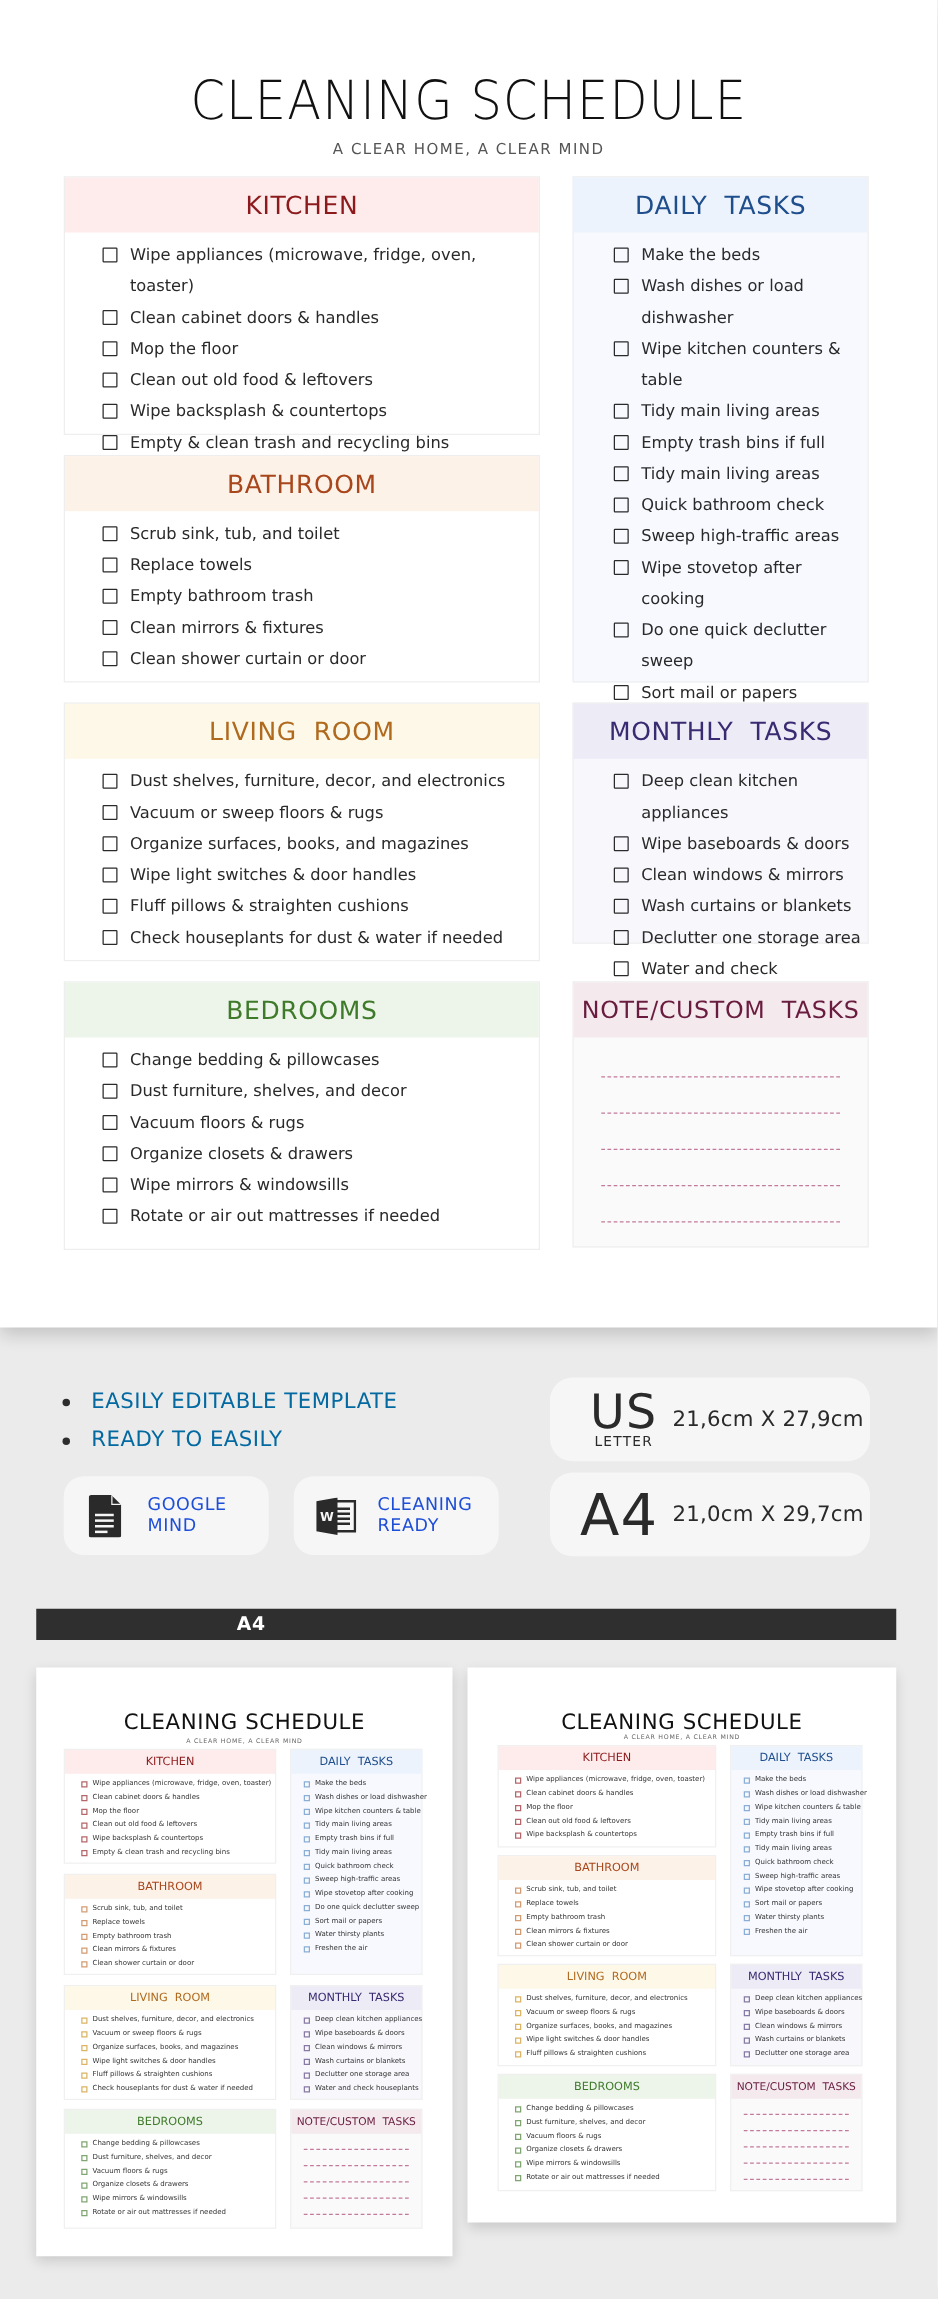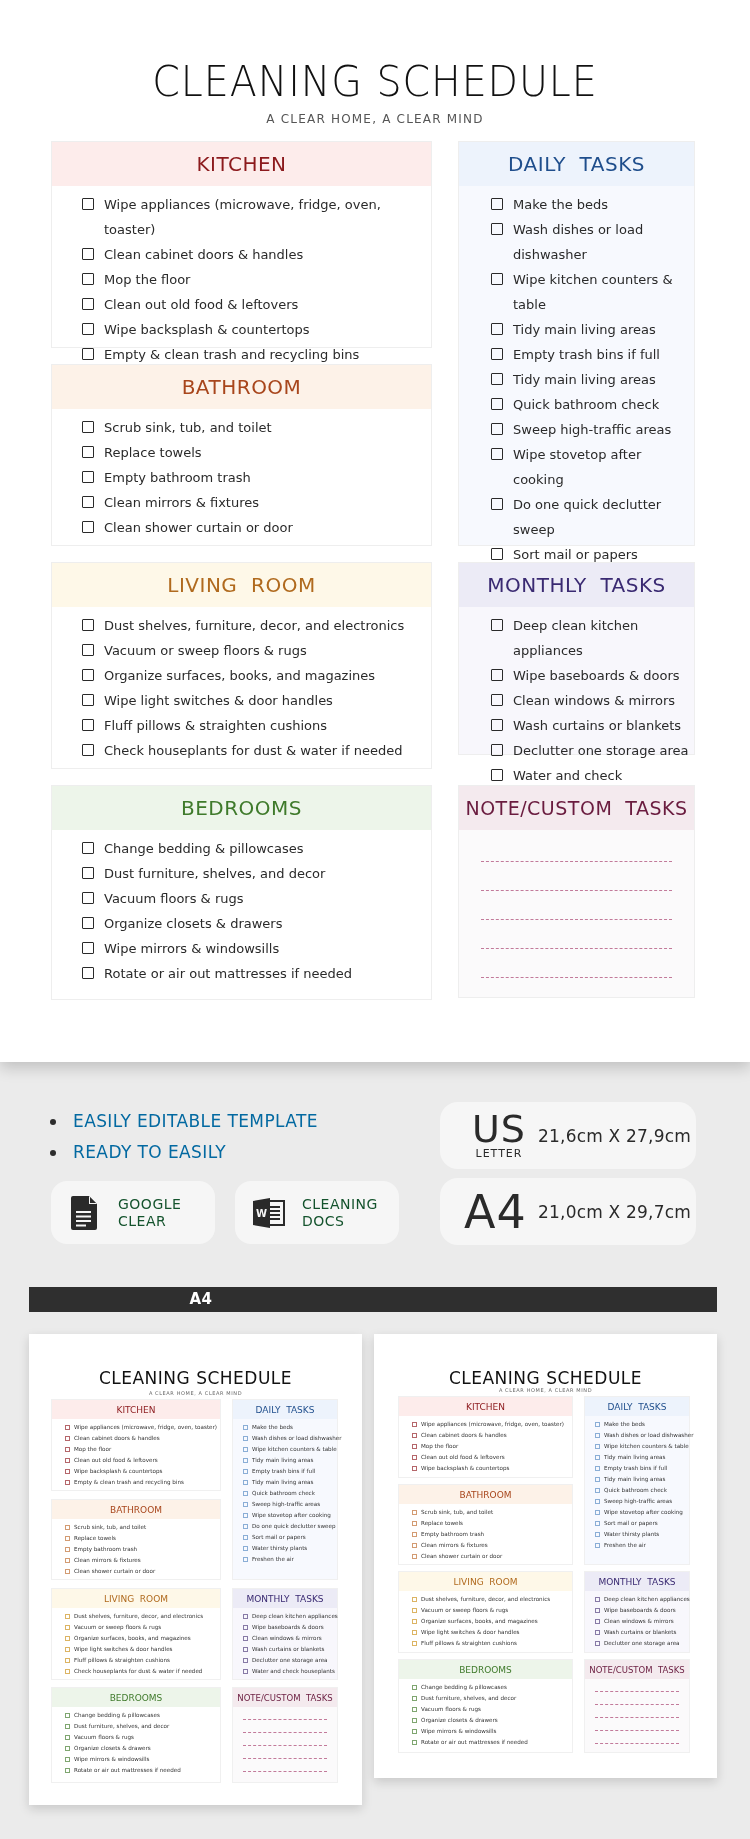--- a/index.html
+++ b/index.html
@@ -80,21 +80,21 @@
     display: flex; align-items: center;
   }
   .bullets li .dot {
     width: 6px; height: 6px; border-radius: 50%; background: #2d2d2d; margin-right: 17px;
   }
   .app-btn {
     position: absolute; top: 1181px; width: 164px; height: 63px;
     background: #f6f6f6; border-radius: 16px; display: flex; align-items: center;
   }
   .app-btn .ico { width: 26px; height: 34px; margin-left: 20px; margin-right: 21px; position: relative; }
-  .app-btn .lbl { font-size: 14px; line-height: 17px; letter-spacing: 0.5px; color: #14532d; }
+  .app-btn .lbl { font-size: 14px; line-height: 17px; letter-spacing: 0.5px; color: #1d4ed8; }
   .size-card {
     position: absolute; left: 440px; width: 256px; height: 67px; background: #f6f6f6;
     border-radius: 18px; display: flex; align-items: center;
   }
   .size-card .big { font-size: 38px; color: #2a2a2a; letter-spacing: 1px; line-height: 36px; }
   .size-card .small { font-size: 11px; letter-spacing: 1px; color: #2a2a2a; text-align: center; }
   .size-card .dims { font-size: 17px; color: #2a2a2a; letter-spacing: 0.2px; }
 
   .band {
     position: absolute; left: 29px; top: 1287px; width: 688px; height: 25px; background: #2f2f2f;
@@ -362,39 +362,39 @@
       <path d="M18 0 V8 H26 Z" fill="#f6f6f6"></path>
       <path d="M19 1 V7 H25 Z" fill="#2a2a2a"></path>
       <rect x="5" y="15" width="15" height="2" fill="#f6f6f6"></rect>
       <rect x="5" y="19.5" width="15" height="2" fill="#f6f6f6"></rect>
       <rect x="5" y="24" width="15" height="2" fill="#f6f6f6"></rect>
       <rect x="5" y="28.5" width="10" height="2" fill="#f6f6f6"></rect>
     </svg>
   </div>
   <div class="lbl">
     <div>GOOGLE</div>
-    <div>CLEAR</div>
+    <div>MIND</div>
   </div>
 </div>
 
 <div class="app-btn" style="left:235px">
   <div class="ico" style="width:32px;height:30px;margin-left:18px;margin-right:17px">
     <svg width="32" height="30" viewBox="0 0 32 30">
       <rect x="12" y="3" width="19" height="24" fill="none" stroke="#2a2a2a" stroke-width="2"></rect>
       <rect x="16" y="8" width="11" height="2" fill="#2a2a2a"></rect>
       <rect x="16" y="12" width="11" height="2" fill="#2a2a2a"></rect>
       <rect x="16" y="16" width="11" height="2" fill="#2a2a2a"></rect>
       <rect x="16" y="20" width="11" height="2" fill="#2a2a2a"></rect>
       <path d="M0 3 L17 0 V30 L0 27 Z" fill="#2a2a2a"></path>
       <text x="8.5" y="19" font-size="10" font-weight="bold" fill="#f6f6f6" text-anchor="middle" font-family="DejaVu Sans, sans-serif">W</text>
     </svg>
   </div>
   <div class="lbl">
     <div>CLEANING</div>
-    <div>DOCS</div>
+    <div>READY</div>
   </div>
 </div>
 
 <div class="size-card" style="top:1102px">
   <div style="width:70px;margin-left:24px;display:flex;flex-direction:column;align-items:center">
     <div class="big">US</div>
     <div class="small">LETTER</div>
   </div>
   <div class="dims" style="margin-left:4px">21,6cm X 27,9cm</div>
 </div>

